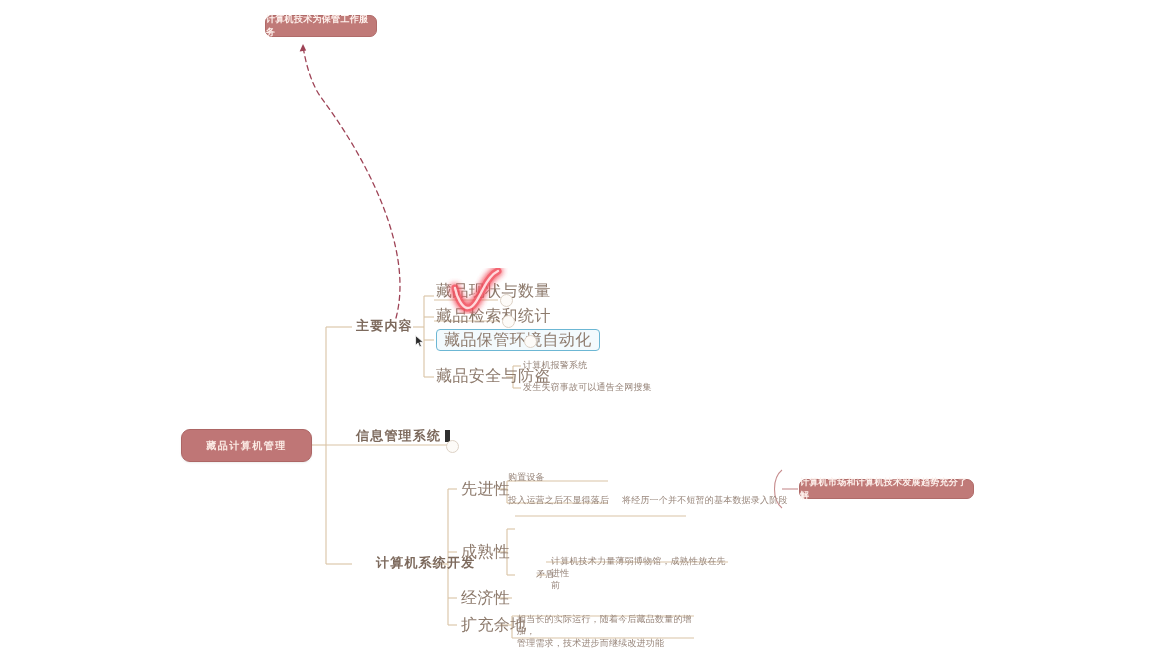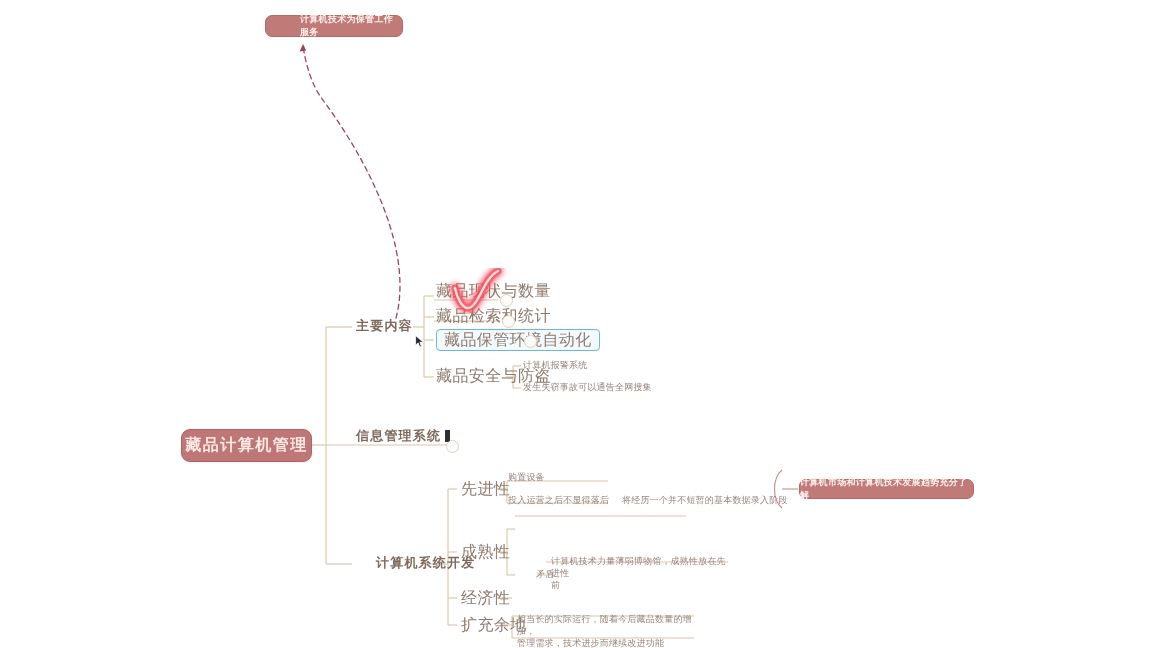--- a/index.html
+++ b/index.html
@@ -20,21 +20,21 @@
     color:#fdf0ec;
     background:#c07a78;
     border:1px solid #b06b69;
     display:flex;align-items:center;justify-content:center;
     letter-spacing:.5px;
   }
   .root{
     background:#bf7676;
     border:1px solid #ad6665;
     border-radius:9px;
-    font-size:16px;font-weight:bold;
+    font-size:10px;font-weight:bold;
     color:#fbeae4;
     letter-spacing:1.5px;
     box-shadow:0 1px 2px rgba(0,0,0,.08);
   }
   .topic-note{
     font-size:9px;font-weight:bold;letter-spacing:.3px;
   }
 
   .branch{
     color:#7d6a5d;
@@ -149,21 +149,21 @@
       <path d="M782 470 C772 478 772 500 782 508"></path>
       <path d="M782 489 H798"></path>
     </g>
 
     <g>
       <path d="M396 318 C414 250 368 160 320 96 C312 84 306 66 303 46" fill="none" stroke="#9e4356" stroke-width="1.3" stroke-dasharray="5 4" stroke-linecap="round"></path>
       <path d="M303 44 l-3.4 7.6 l6.6 -1.2 z" fill="#9e4356"></path>
     </g>
   </svg>
 
-  <div class="node pill topic-note" style="left:265px;top:15px;width:138px;height:22px;padding-left:34px;">
+  <div class="node pill topic-note" style="left:265px;top:15px;width:112px;height:22px;">
     <span>计算机技术为保管工作服务</span>
   </div>
 
   <div class="node root" style="left:181px;top:429px;width:131px;height:33px;display:flex;align-items:center;justify-content:center;">
     <span>藏品计算机管理</span>
   </div>
 
   <div class="node branch" style="left:356px;top:315px;height:22px;">
     <span>主要内容</span>
     <span class="mousecur">

